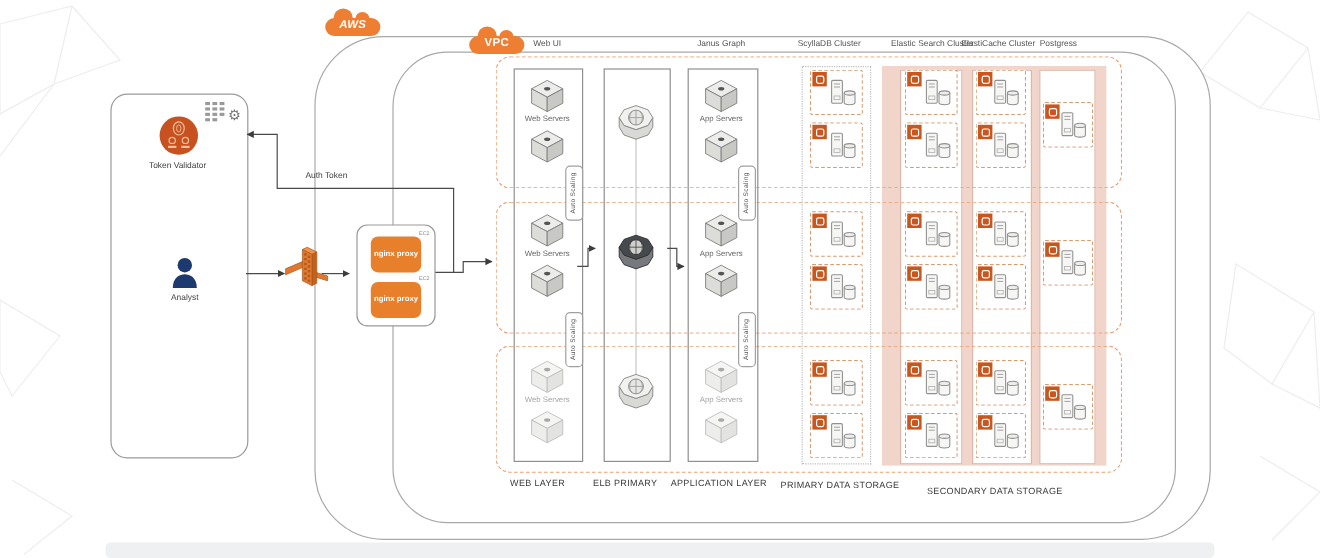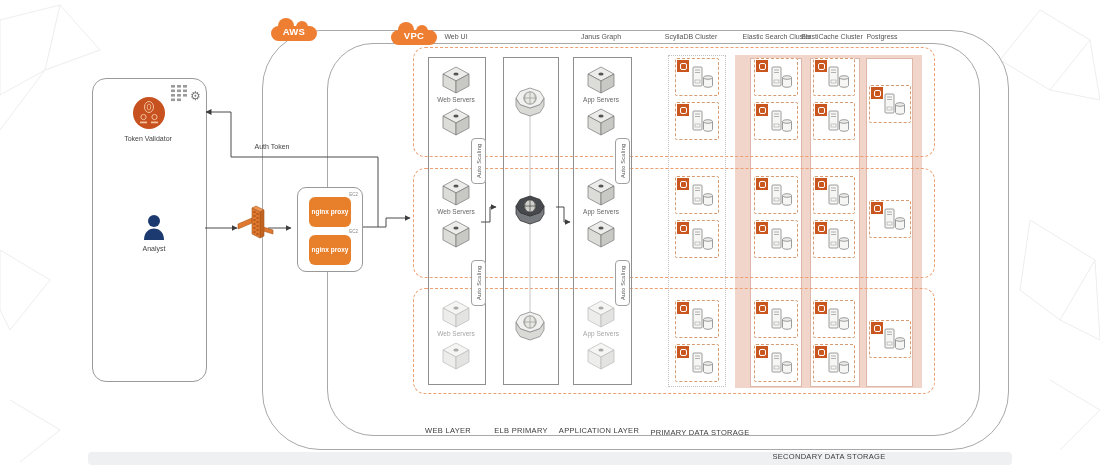--- a/index.html
+++ b/index.html
@@ -23,21 +23,21 @@
               font-size:9.5px;font-weight:bold;letter-spacing:.3px;}
   
   .col{position:absolute;border:1.1px solid #8f8f8f;background:transparent;}
   .row-rect{position:absolute;left:413px;width:520px;border:1.4px dashed #ed9f72;border-radius:12px;}
   .pink{position:absolute;background:#f1d4ca;}
   .white-inner{position:absolute;background:#fff;border:1px solid #deb7a8;}
   .scylla-box{position:absolute;background:#fff;border:1.2px dotted #bfbfbf;}
   
   .lbl{position:absolute;text-align:center;color:#555;}
   .top-lbl{font-size:7px;}
-  .bot-lbl{font-size:7.5px;color:#3a3a3a;letter-spacing:.3px;margin-top:28px;}
+  .bot-lbl{font-size:7.5px;color:#3a3a3a;letter-spacing:.3px;}
   .unit-label{position:absolute;text-align:center;font-size:6.5px;color:#666;}
   .as-label{position:absolute;width:13px;height:44px;background:#fff;border:1px solid #a0a0a0;border-radius:4px;
             display:flex;align-items:center;justify-content:center;font-size:5.5px;color:#555;
             writing-mode:vertical-rl;transform:rotate(180deg);letter-spacing:.3px;z-index:7;}
   
   .proxy-box{position:absolute;left:11px;width:42px;height:30px;background:#e87f2a;border-radius:6px;
              color:#fff;font-size:6.5px;font-weight:bold;text-align:center;display:flex;align-items:center;justify-content:center;line-height:1.15;}
   .ec2-badge{position:absolute;left:42px;width:18px;font-size:4.5px;color:#888;text-align:right;}
   
   .db-unit{position:absolute;height:36px;background:#fff;border:1.1px dashed #d79b72;border-radius:2px;z-index:6;}
@@ -157,21 +157,21 @@
 
   <div class="boundary nginx-group z6">
     <div class="ec2-badge" style="top:4px;">EC2</div>
     <div class="proxy-box" style="top:9px;">nginx proxy</div>
     <div class="ec2-badge" style="top:41px;">EC2</div>
     <div class="proxy-box" style="top:47px;">nginx proxy</div>
   </div>
 
   <div class="lbl z6" style="left:242px;top:143px;width:60px;font-size:7px;color:#444;">Auth Token</div>
 
-  <div class="cloud z7" style="left:270px;top:17px;">
+  <div class="cloud z7" style="left:270px;top:6px;font-style:italic;">
     <span class="bump1"></span>
       <span class="bump2"></span>
       <span class="body"></span>
     <span class="txt">AWS</span>
   </div>
   <div class="cloud z7" style="left:390px;top:21px;">
     <span class="bump1"></span>
       <span class="bump2"></span>
       <span class="body"></span>
     <span class="txt">VPC</span>
@@ -181,21 +181,21 @@
   <div class="lbl top-lbl z6" style="left:561px;top:33px;width:80px;">Janus Graph</div>
   <div class="lbl top-lbl z6" style="left:656px;top:33px;width:70px;">ScyllaDB Cluster</div>
   <div class="lbl top-lbl z6" style="left:735px;top:33px;width:84px;">Elastic Search Cluster</div>
   <div class="lbl top-lbl z6" style="left:797px;top:33px;width:70px;">ElastiCache Cluster</div>
   <div class="lbl top-lbl z6" style="left:857px;top:33px;width:50px;">Postgress</div>
 
   <div class="lbl bot-lbl z6" style="left:408px;top:398px;width:80px;">WEB LAYER</div>
   <div class="lbl bot-lbl z6" style="left:481px;top:398px;width:80px;">ELB PRIMARY</div>
   <div class="lbl bot-lbl z6" style="left:549px;top:398px;width:100px;">APPLICATION LAYER</div>
   <div class="lbl bot-lbl z6" style="left:644px;top:400px;width:112px;">PRIMARY DATA STORAGE</div>
-  <div class="lbl bot-lbl z6" style="left:764px;top:424px;width:130px;">SECONDARY DATA STORAGE</div>
+  <div class="lbl bot-lbl z6" style="left:764px;top:405px;width:130px;">SECONDARY DATA STORAGE</div>
 
   <div class="abs" id="web-units">
       <svg class="icon cube" style="left:440px;top:66px;z-index:6" width="32" height="28" viewBox="0 0 32 28">
         <polygon class="c-top" points="16,1 29,8 16,15 3,8"></polygon>
         <polygon class="c-left" points="3,8 16,15 16,27 3,20"></polygon>
         <polygon class="c-right" points="29,8 16,15 16,27 29,20"></polygon>
         <ellipse class="c-dot" cx="16" cy="8" rx="2.6" ry="1.5"></ellipse>
       </svg>
       <svg class="icon cube" style="left:440px;top:108px;z-index:6" width="32" height="28" viewBox="0 0 32 28">
         <polygon class="c-top" points="16,1 29,8 16,15 3,8"></polygon>

